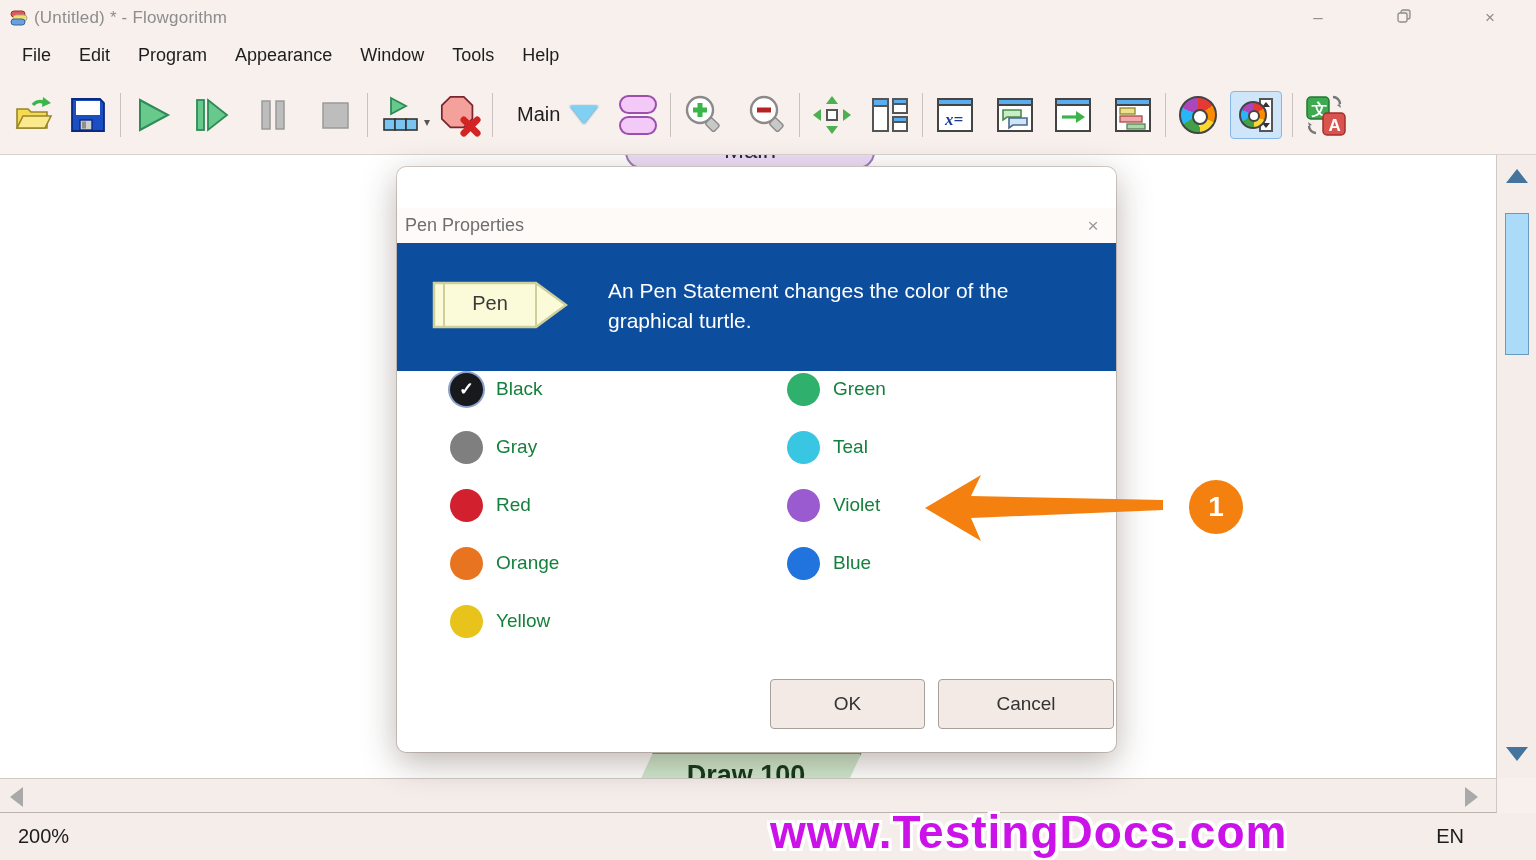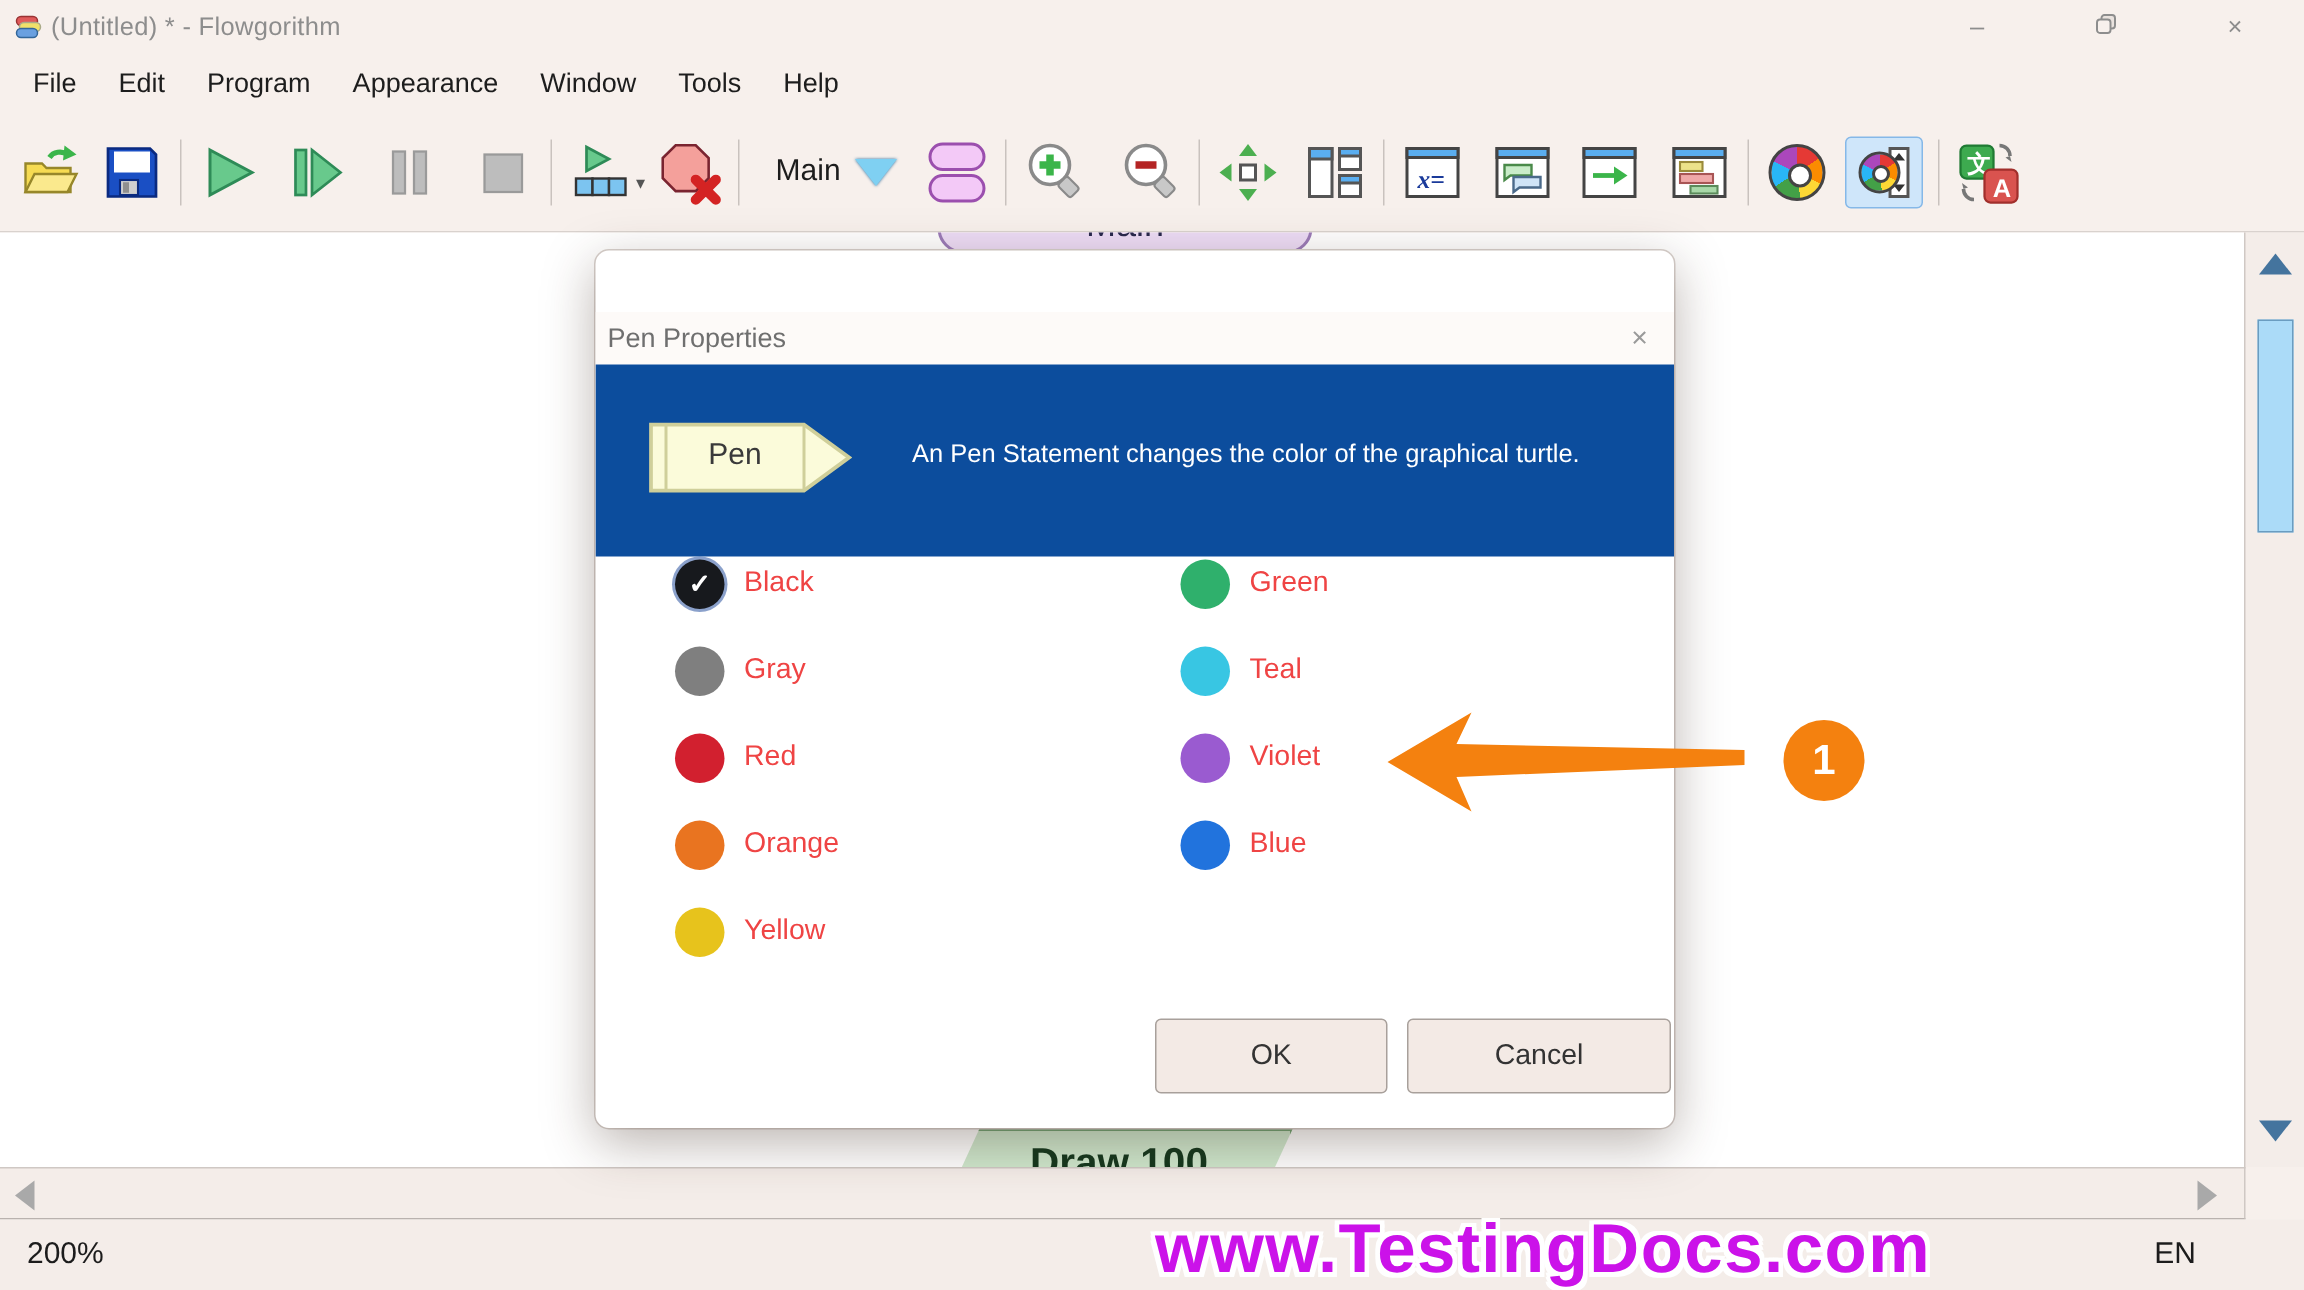--- a/index.html
+++ b/index.html
@@ -73,30 +73,30 @@
 
   
   .dialog { position:absolute; left:397px; top:167px; width:719px; height:585px; background:#fff;
     border-radius:9px; box-shadow:0 10px 34px rgba(60,40,30,.35), 0 0 0 1px #d9d2ce; overflow:hidden; z-index:50; }
   .dlg-titlebar { height:35px; background:#fdfaf8; display:flex; align-items:center; padding:0 12px 0 8px;margin-top:41px; }
   .dlg-title { font-size:18px; color:#6f6f6f; }
   .dlg-close { margin-left:auto; color:#9a9a9a; font-size:19px; width:22px; text-align:center; }
   .dlg-banner { height:128px; background:#0c4d9d; position:relative; }
   .pen-shape { position:absolute; left:35px; top:38px; width:136px; height:48px; }
   .pen-label { position:absolute; left:58px; top:49px; width:70px; text-align:center; font-size:20px; color:#3a3a3a; }
-  .dlg-desc { position:absolute; left:211px; top:48px; width:480px; color:#fff; font-size:17px; line-height:1.45; }
+  .dlg-desc { position:absolute; left:211px; top:33px; width:480px; color:#fff; font-size:21px; line-height:1.45; }
   .color-col { position:absolute; top:193px; }
   .color-col.left { left:53px; }
   .color-col.right { left:390px; }
   .color-option { display:flex; align-items:center; height:58px; gap:13px; cursor:default; }
   .swatch { width:33px; height:33px; border-radius:50%; position:relative; flex:0 0 auto; }
   .swatch.selected { box-shadow:0 0 0 2px rgba(44,84,160,.55); }
   .swatch .check { position:absolute; left:0; top:0; width:33px; height:33px; display:flex;
     align-items:center; justify-content:center; color:#fff; font-size:18px; font-weight:bold; }
-  .color-label { font-size:19px; color:#ef4444; }
+  .color-label { font-size:19px; color:#15803d; }
   .dlg-btn { position:absolute; top:512px; height:50px; background:#f3eae5; border:1px solid #a8a09b;
     border-radius:4px; font-size:19px; color:#333; font-family:"Liberation Sans", sans-serif; }
   .btn-ok { left:373px; width:155px; }
   .btn-cancel { left:541px; width:176px; }
 
   
   .callout-arrow { position:absolute; left:905px; top:462px; z-index:60; }
   .callout-badge { position:absolute; left:1189px; top:480px; width:54px; height:54px; border-radius:50%;
     display:flex; align-items:center; justify-content:center; color:#fff; font-size:28px; font-weight:bold; z-index:60; }
 </style>

